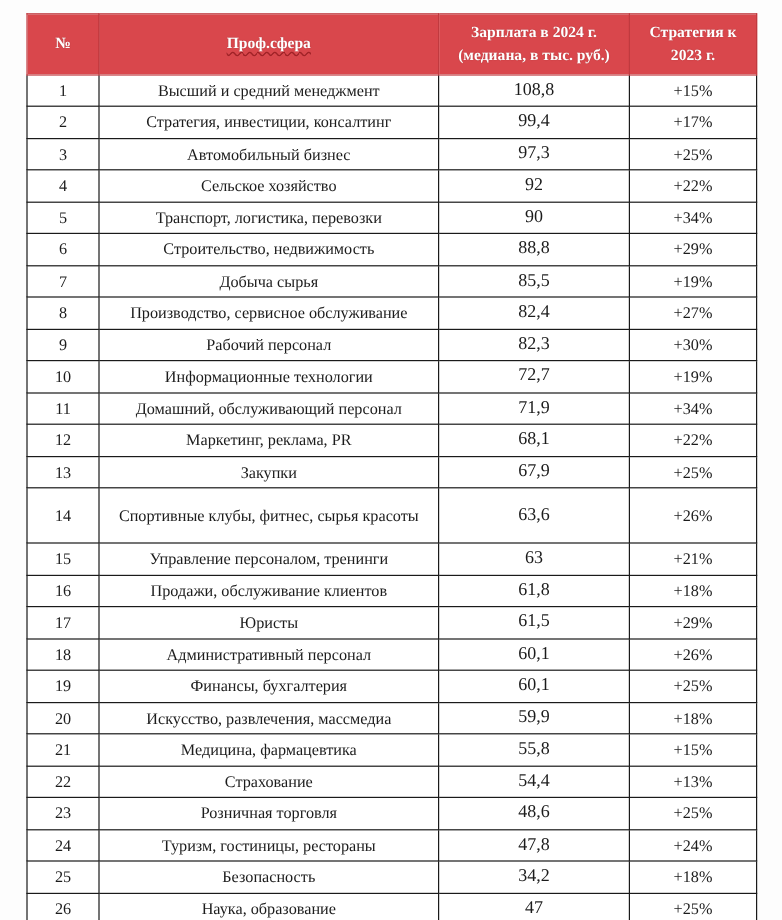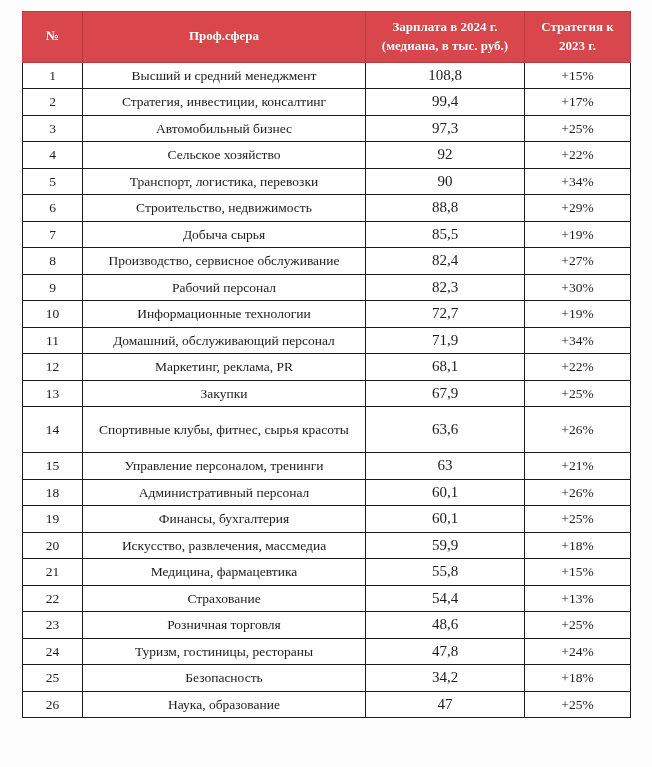--- a/index.html
+++ b/index.html
@@ -48,20 +48,21 @@
     padding: 6px 4px;
     height: 46px;
     box-sizing: border-box;
     border: 1px solid #c03a3f;
     text-shadow: 0 0 1px rgba(0,0,0,0.25);
   }
   thead th.th-num { border-right: 1px solid #b83439; }
 
   .wavy {
     display: inline-block;
+    text-decoration: underline;
     text-decoration-style: wavy;
     text-decoration-color: #a32025;
     text-decoration-thickness: 1px;
     text-underline-offset: 2px;
   }
 
   tbody td {
     border: 1px solid #1a1a1a;
     font-size: 13.5px;
     color: #1c1c1c;
@@ -190,20 +191,32 @@
             <td class="cell-salary">63,6</td>
             <td class="cell-dyn">+26%</td>
           </tr>
           <tr>
             <td class="cell-num">15</td>
             <td class="cell-sphere">Управление персоналом, тренинги</td>
             <td class="cell-salary">63</td>
             <td class="cell-dyn">+21%</td>
           </tr>
           <tr>
+            <td class="cell-num">16</td>
+            <td class="cell-sphere">Продажи, обслуживание клиентов</td>
+            <td class="cell-salary">61,8</td>
+            <td class="cell-dyn">+18%</td>
+          </tr>
+          <tr>
+            <td class="cell-num">17</td>
+            <td class="cell-sphere">Юристы</td>
+            <td class="cell-salary">61,5</td>
+            <td class="cell-dyn">+29%</td>
+          </tr>
+          <tr>
             <td class="cell-num">18</td>
             <td class="cell-sphere">Административный персонал</td>
             <td class="cell-salary">60,1</td>
             <td class="cell-dyn">+26%</td>
           </tr>
           <tr>
             <td class="cell-num">19</td>
             <td class="cell-sphere">Финансы, бухгалтерия</td>
             <td class="cell-salary">60,1</td>
             <td class="cell-dyn">+25%</td>

